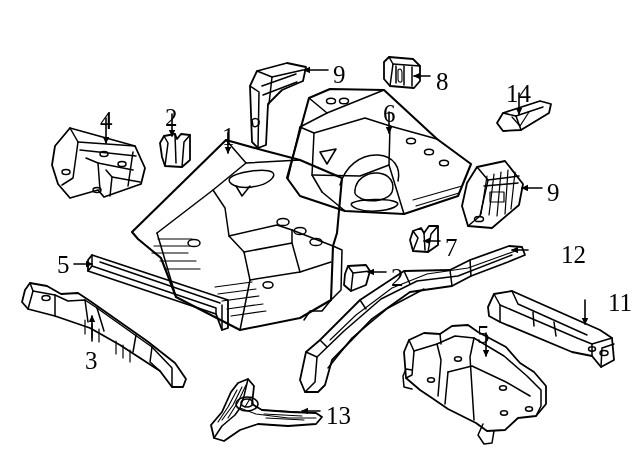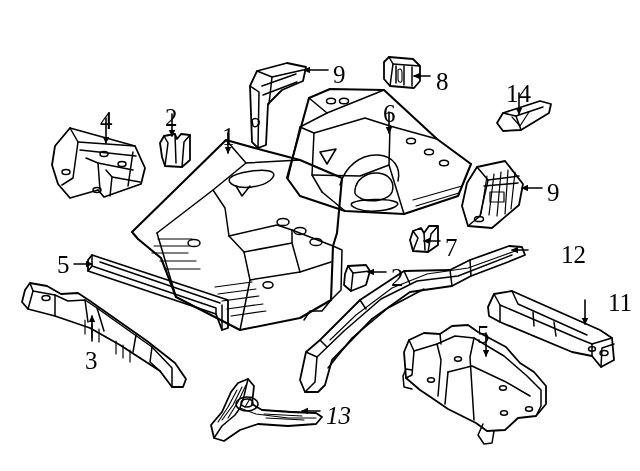--- a/index.html
+++ b/index.html
@@ -322,16 +322,16 @@
   <div class="callout" style="left:100px;top:108px;">4</div>
   <div class="callout" style="left:57px;top:252px;">5</div>
   <div class="callout" style="left:383px;top:101px;">6</div>
   <div class="callout" style="left:445px;top:235px;">7</div>
   <div class="callout" style="left:436px;top:69px;">8</div>
   <div class="callout" style="left:333px;top:62px;">9</div>
   <div class="callout" style="left:547px;top:180px;">9</div>
   <div class="callout" style="left:477px;top:322px;">5</div>
   <div class="callout" style="left:608px;top:290px;">11</div>
   <div class="callout" style="left:533px;top:242px;margin-left:28px;">12</div>
-  <div class="callout" style="left:326px;top:403px;font-style:italic;">13</div>
+  <div class="callout" style="left:326px;top:403px;">13</div>
   <div class="callout" style="left:506px;top:81px;">14</div>
 
 </div>
 
 </body></html>

